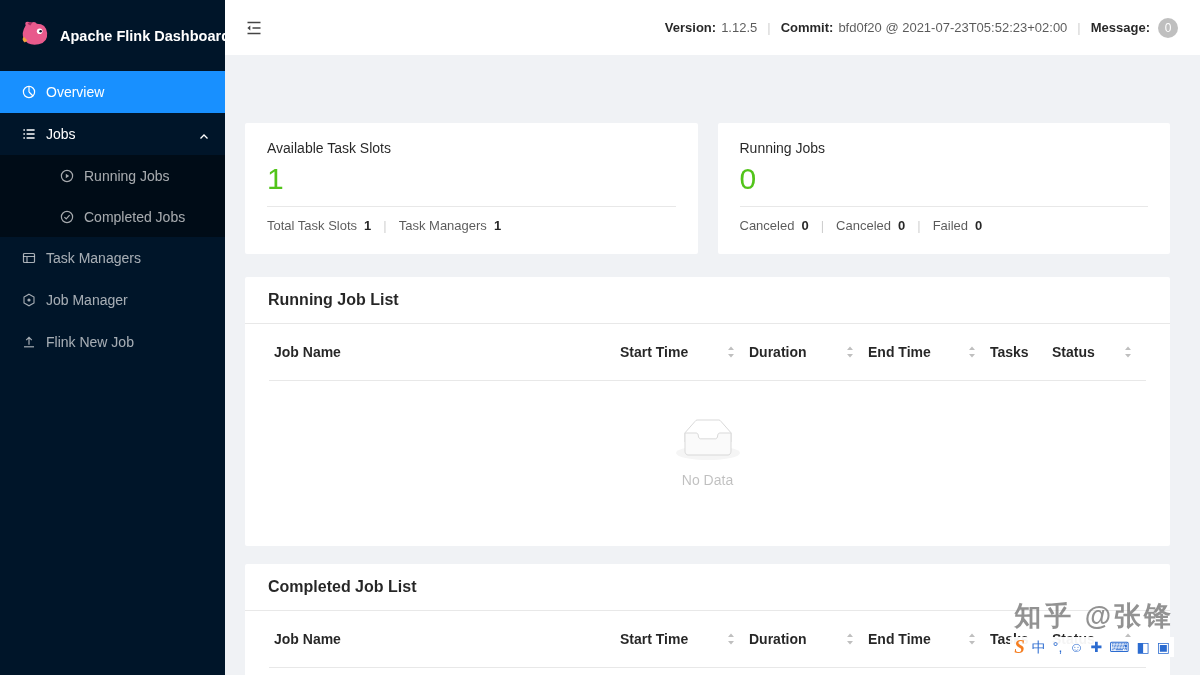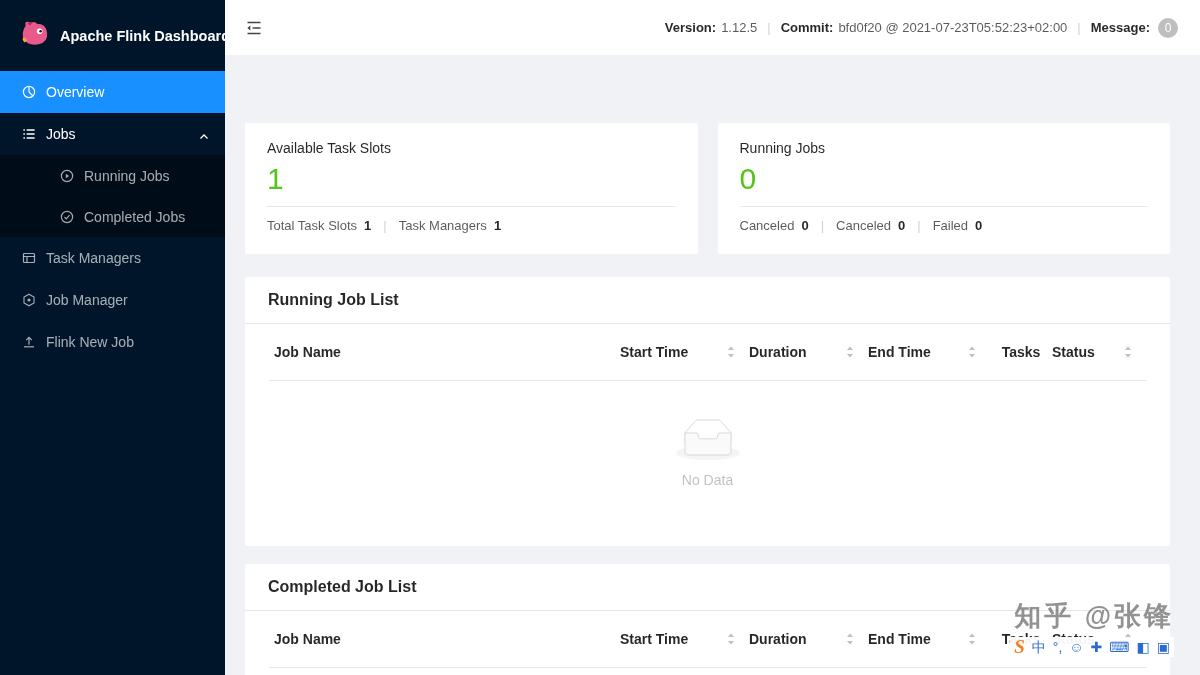--- a/index.html
+++ b/index.html
@@ -49,21 +49,21 @@
   .list-card { margin-bottom: 18px; }
   .list-card-head { padding: 14px 23px; font-size: 16px; font-weight: bold; color: rgba(0,0,0,.85); border-bottom: 1px solid #e8e8e8; }
   .table-wrap { padding: 0 24px; }
   .t-header { display: flex; align-items: center; height: 57px; border-bottom: 1px solid #e8e8e8; font-size: 14px; font-weight: bold; color: rgba(0,0,0,.85); }
   .t-cell { display: flex; align-items: center; }
   .t-cell.sortable { justify-content: space-between; padding-right: 14px; cursor: pointer; }
   .col-job { flex: 1; padding-left: 5px; }
   .col-start { width: 129px; }
   .col-duration { width: 119px; }
   .col-end { width: 122px; }
-  .col-tasks { width: 62px; justify-content: center; }
+  .col-tasks { width: 62px; }
   .col-status { width: 94px; }
   .sorters { display: inline-flex; }
   .empty { display: flex; flex-direction: column; align-items: center; padding: 38px 0 58px; }
   .empty-text { margin-top: 8px; font-size: 14px; color: rgba(0,0,0,.25); }
 
   
   .watermark { position: absolute; right: 26px; bottom: 18px; text-align: right; z-index: 50; pointer-events: none; }
   .wm-text { font-size: 27px; font-weight: bold; letter-spacing: 3px; color: rgba(110,110,110,.75); }
   .wm-icons { margin-top: 3px; display: flex; align-items: center; justify-content: flex-end; gap: 7px; background: rgba(255,255,255,.95); padding: 2px 4px; font-size: 14px; color: #2b6bd0; }
   .wm-icons .tray-icon { display: inline-block; line-height: 16px; }

